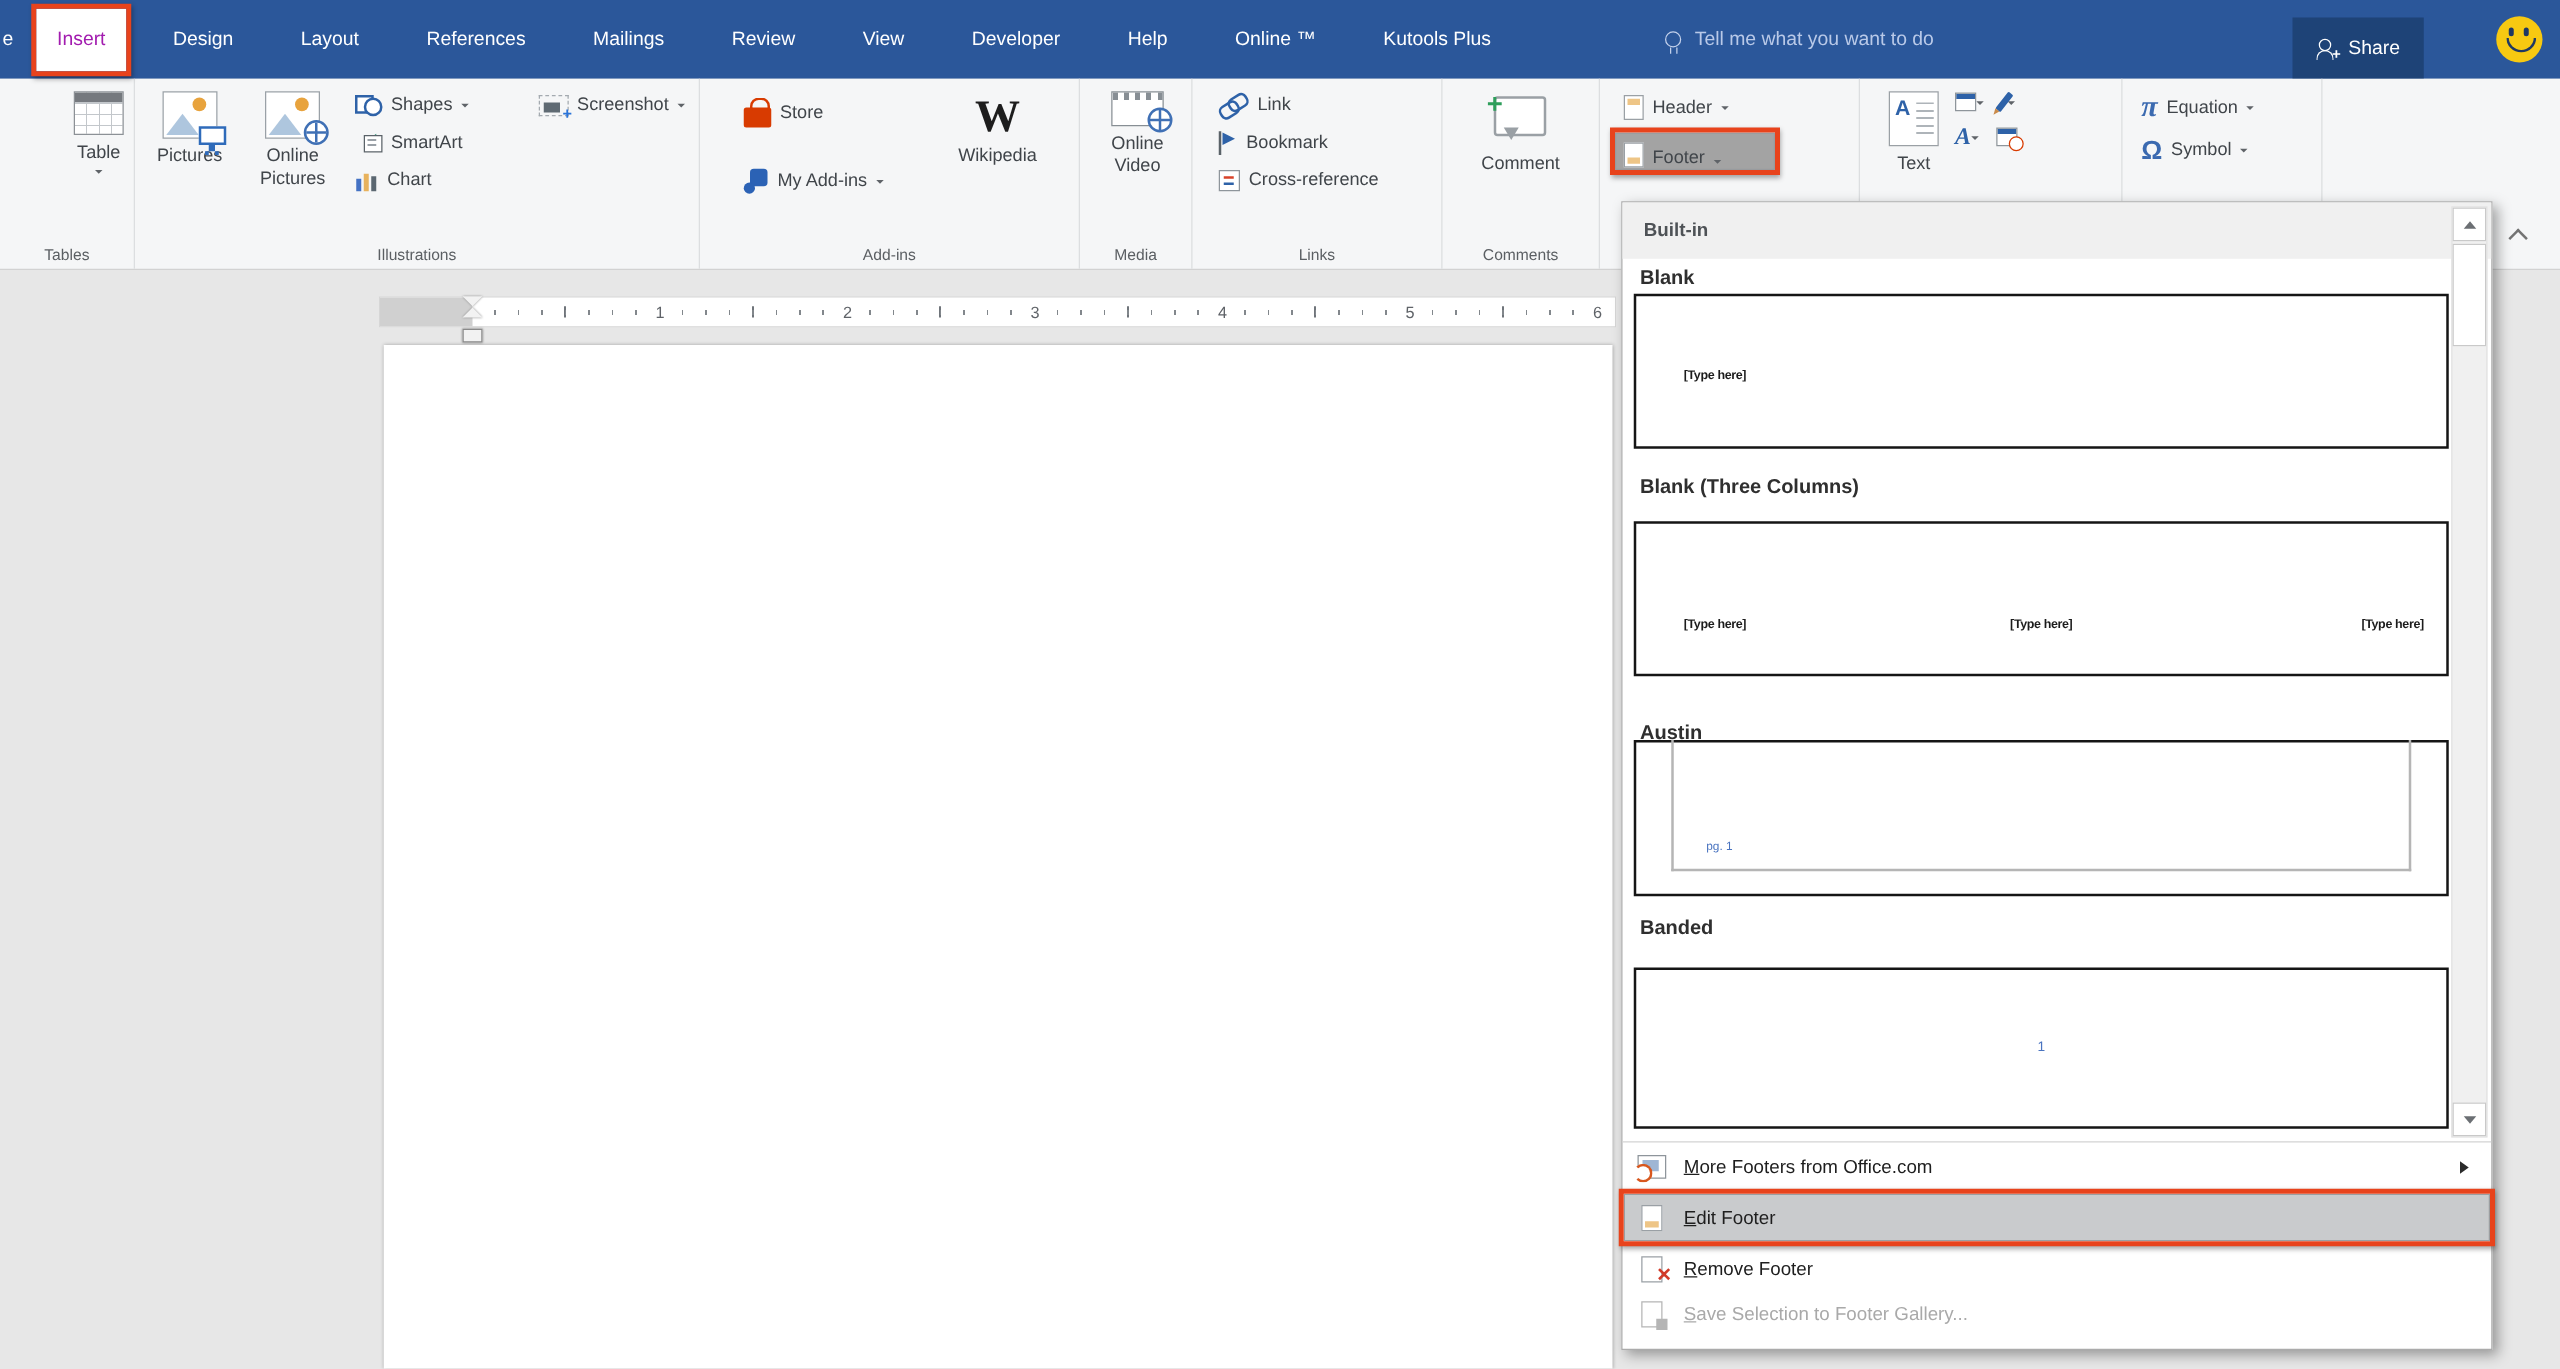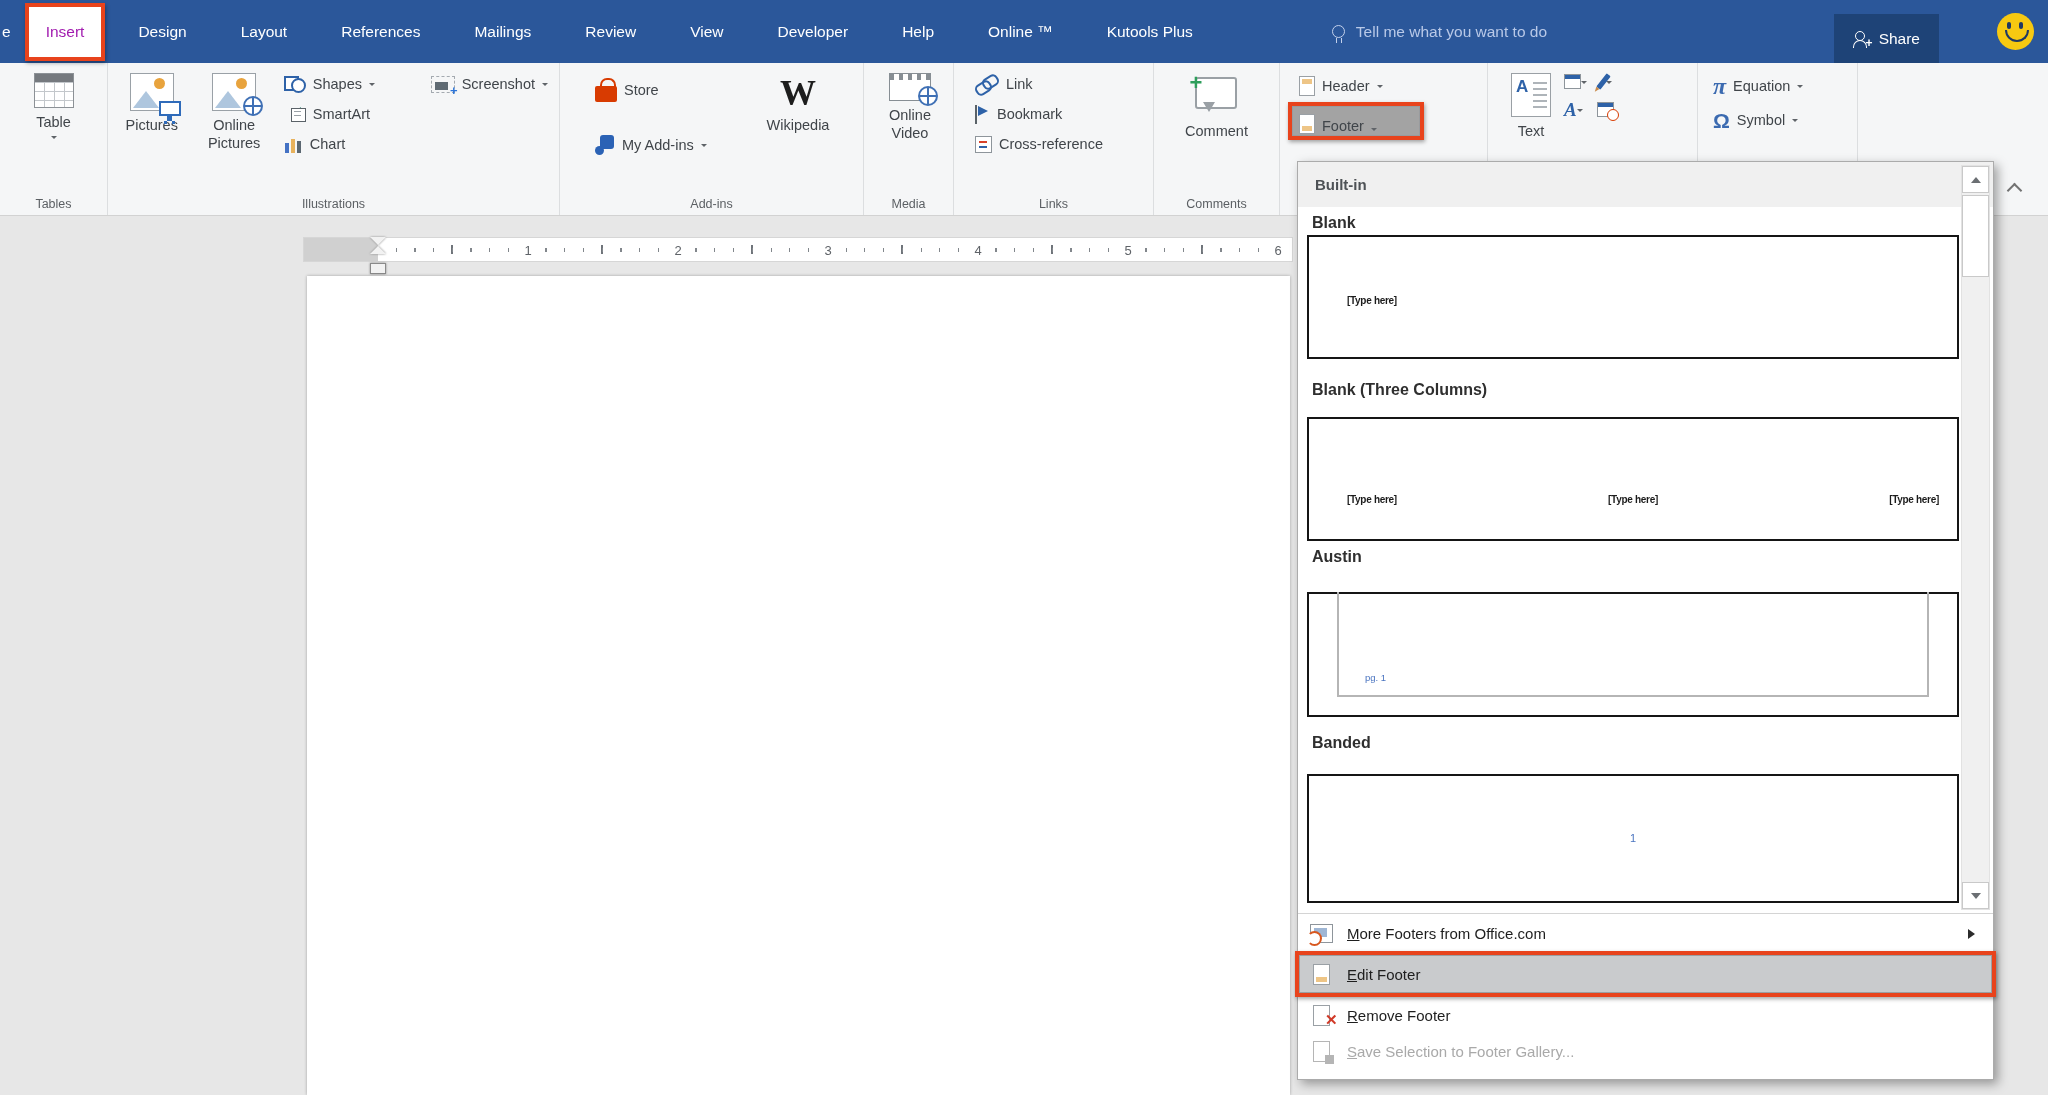--- a/index.html
+++ b/index.html
@@ -226,21 +226,21 @@
     <span class="i ic-person">
         <span class="plus">+</span>
       </span>
     <span>Share</span>
   </span>
   <span class="smiley"></span>
 </div>
 
 <div class="ribbon">
 
-  <div class="grp" style="width:108px; justify-content:center;">
+  <div class="grp" style="width:108px; justify-content:flex-end;">
     <div class="big">
       <span class="i ic-table"></span>
       <span>Table</span>
       <span class="dda"></span>
     </div>
     <div class="grp-label">Tables</div>
   </div>
 
   <div class="grp" style="width:452px;">
     <div class="big" style="width:80px;">
@@ -430,21 +430,21 @@
     <span class="ph" style="left:38px; top:58px;">[Type here]</span>
   </div>
 
   <div class="gal-label" style="top:219px;">Blank (Three Columns)</div>
   <div class="gal-item" style="top:255px; height:124px;">
     <span class="ph" style="left:38px; top:75px;">[Type here]</span>
     <span class="ph" style="left:50%; top:75px; transform:translateX(-50%);">[Type here]</span>
     <span class="ph" style="right:18px; top:75px;">[Type here]</span>
   </div>
 
-  <div class="gal-label" style="top:386px;">Austin</div>
+  <div class="gal-label" style="top:416px;">Austin</div>
   <div class="gal-item" style="top:430px; height:125px;">
     <div class="austin-inner">
       <span class="pgnum" style="left:26px; bottom:12px;">pg. 1</span>
     </div>
   </div>
 
   <div class="gal-label" style="top:572px;">Banded</div>
   <div class="gal-item" style="top:612px; height:129px;">
     <span class="pgnum" style="left:50%; top:56px; transform:translateX(-50%); font-size:11px;">1</span>
   </div>

